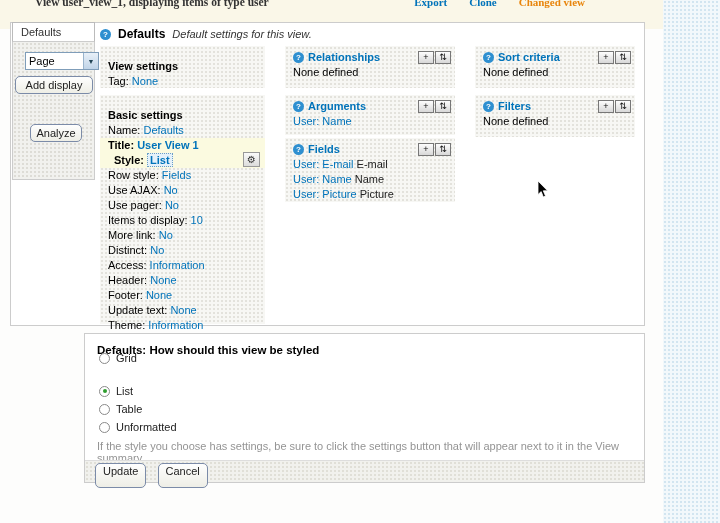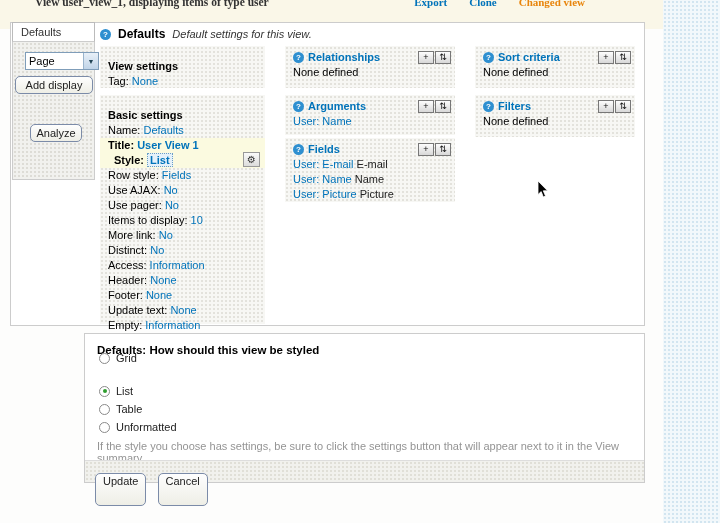--- a/index.html
+++ b/index.html
@@ -56,21 +56,21 @@
 
   
   .form-box { position:absolute; left:84px; top:333px; width:561px; height:150px; background:#fff; border:1px solid #ccc; }
   .form-title { position:absolute; left:12px; top:10px; font-weight:bold; font-size:11.5px; color:#000; }
   .opt { position:absolute; left:14px; display:flex; align-items:center; gap:6px; cursor:default; }
   .radio-circle { width:11px; height:11px; border:1px solid #8a8a8a; border-radius:50%; background:#fff; position:relative; }
   .radio-circle.checked::after { content:""; position:absolute; left:2.5px; top:2.5px; width:4px; height:4px; border-radius:50%; background:#2f9e2f; }
   .form-help { position:absolute; left:12px; top:106px; color:#949494; }
   .form-strip { position:absolute; left:0; bottom:0; width:100%; height:22px; border-top:1px solid #ddd;
     background-color:#f1f1ed; background-image:radial-gradient(#e0dfd7 1px, transparent 1px); background-size:4px 4px; }
-  .form-strip .btn { height:33px; line-height:15px; padding:0 7px; margin-top:12px; }
+  .form-strip .btn { height:25px; line-height:15px; padding:0 7px; margin-top:2px; }
   .update-btn { margin-left:10px; }
   .cancel-btn { margin-left:8px; }
 
   .cursor { position:absolute; left:537px; top:180px; z-index:9; }
 </style>
 </head>
 <body>
 
 <div id="canvas">
 
@@ -161,21 +161,21 @@
     </div>
     <div class="row">
       <span class="lbl">Footer:</span>
       <a href="#">None</a>
     </div>
     <div class="row">
       <span class="lbl">Update text:</span>
       <a href="#">None</a>
     </div>
     <div class="row">
-      <span class="lbl">Empty:</span>
+      <span class="lbl">Theme:</span>
       <a href="#">Information</a>
     </div>
   </div>
 
   <div class="box" style="left:285px; top:46px; width:170px; height:42px;">
     <div class="hdr">
       <span class="help-icon">?</span>
       <a href="#" class="title-link">Relationships</a>
       <span class="btns">
         <span class="sqbtn">+</span>

